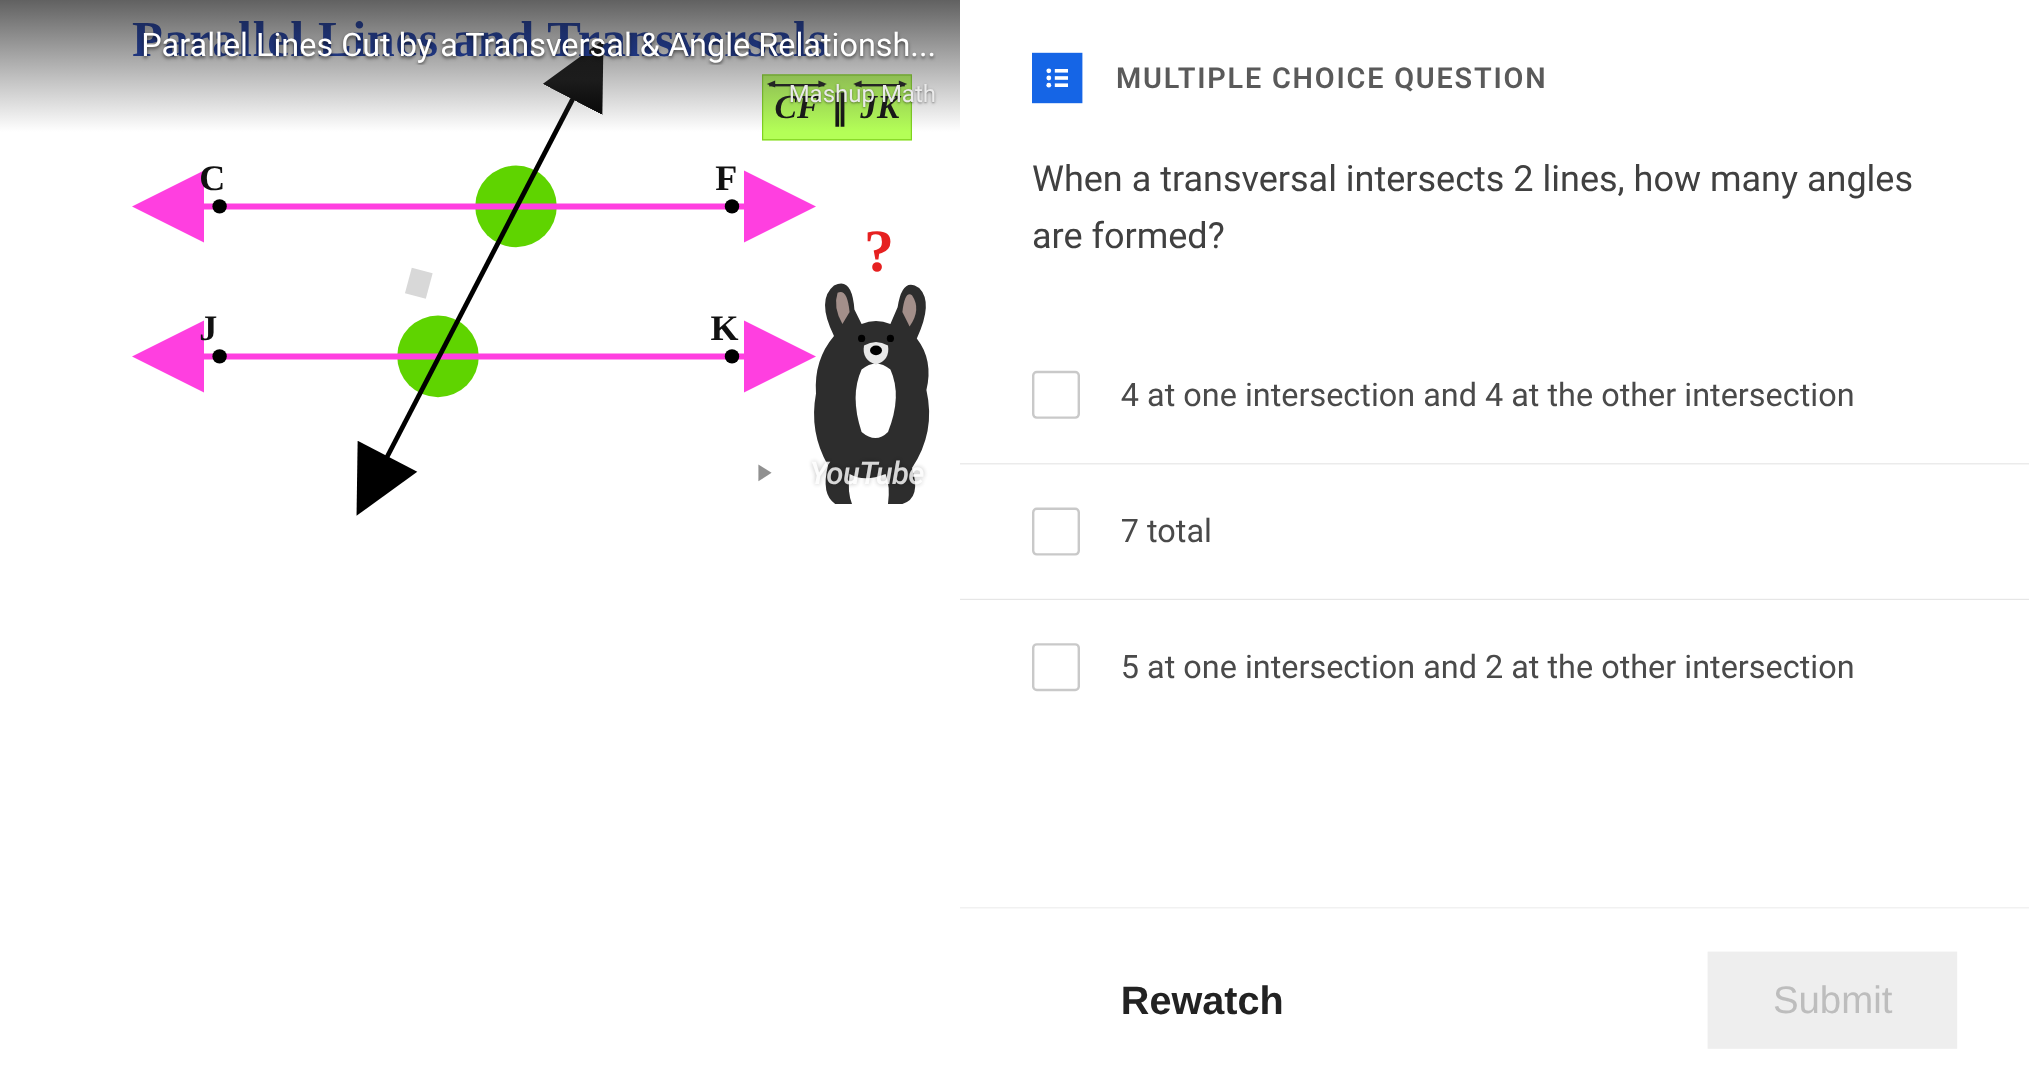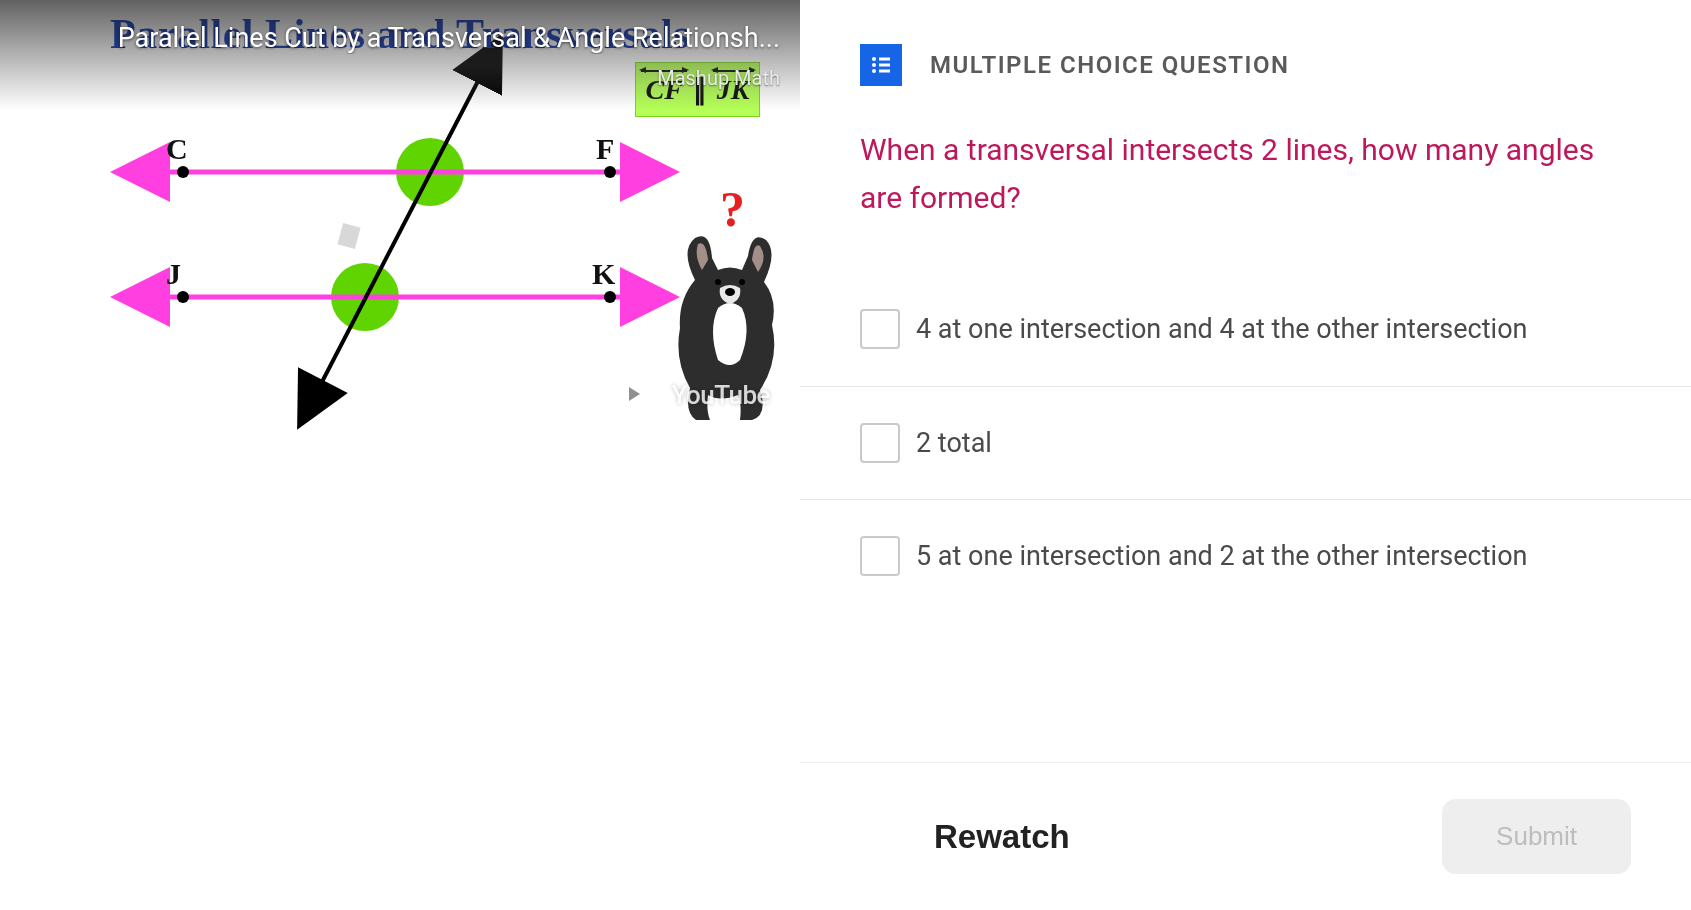--- a/index.html
+++ b/index.html
@@ -140,20 +140,21 @@
 
   .yt-logo {
     position: absolute;
     bottom: 20px;
     right: 30px;
     display: flex;
     align-items: flex-start;
     gap: 18px;
     z-index: 6;
     opacity: 0.9;
+    font-style: italic;
   }
   .yt-play {
     width: 40px; height: 28px;
     background: rgba(255,255,255,0.55);
     border-radius: 7px;
     display: flex; align-items: center; justify-content: center;
   }
   .yt-play::after {
     content: "";
     width: 0; height: 0;
@@ -200,31 +201,31 @@
   .q-type {
     font-size: 24px;
     font-weight: 600;
     letter-spacing: 1.5px;
     color: #5a5a5a;
   }
   .q-text {
     padding: 10px 60px 50px 60px;
     font-size: 30px;
     line-height: 1.6;
-    color: #be185d;
+    color: #404040;
   }
 
   .answers {
     display: flex;
     flex-direction: column;
   }
   .answer {
     display: flex;
     align-items: center;
-    gap: 16px;
+    gap: 34px;
     padding: 36px 60px;
     border-top: 1px solid #e6e6e6;
     cursor: pointer;
   }
   .answer:first-child { border-top: 1px solid transparent; }
   .checkbox {
     width: 40px; height: 40px;
     border: 2px solid #c9c9c9;
     border-radius: 4px;
     flex-shrink: 0;
@@ -248,25 +249,25 @@
     border: none;
     font-size: 33px;
     font-weight: 700;
     color: #222;
     cursor: pointer;
     padding: 8px 4px;
   }
   .submit-btn {
     background: #eeeeee;
     border: none;
-    font-size: 26px;
+    font-size: 32px;
     font-weight: 500;
     color: #bdbdbd;
     padding: 22px 54px;
-    border-radius: 14px;
+    border-radius: 0;
     cursor: not-allowed;
   }
 </style>
 </head>
 <body>
 
 <div class="video-panel">
   <div class="video-frame">
 
     <div class="slide-title-bg">Parallel Lines and Transversals</div>
@@ -366,21 +367,21 @@
 
     <div class="q-text">When a transversal intersects 2 lines, how many angles are formed?</div>
 
     <div class="answers">
       <label class="answer">
         <span class="checkbox"></span>
         <span class="answer-text">4 at one intersection and 4 at the other intersection</span>
       </label>
       <label class="answer">
         <span class="checkbox"></span>
-        <span class="answer-text">2 total</span>
+        <span class="answer-text">7 total</span>
       </label>
       <label class="answer">
         <span class="checkbox"></span>
         <span class="answer-text">5 at one intersection and 2 at the other intersection</span>
       </label>
     </div>
 
     <div style="flex:1"></div>
 
     <div class="action-bar">

